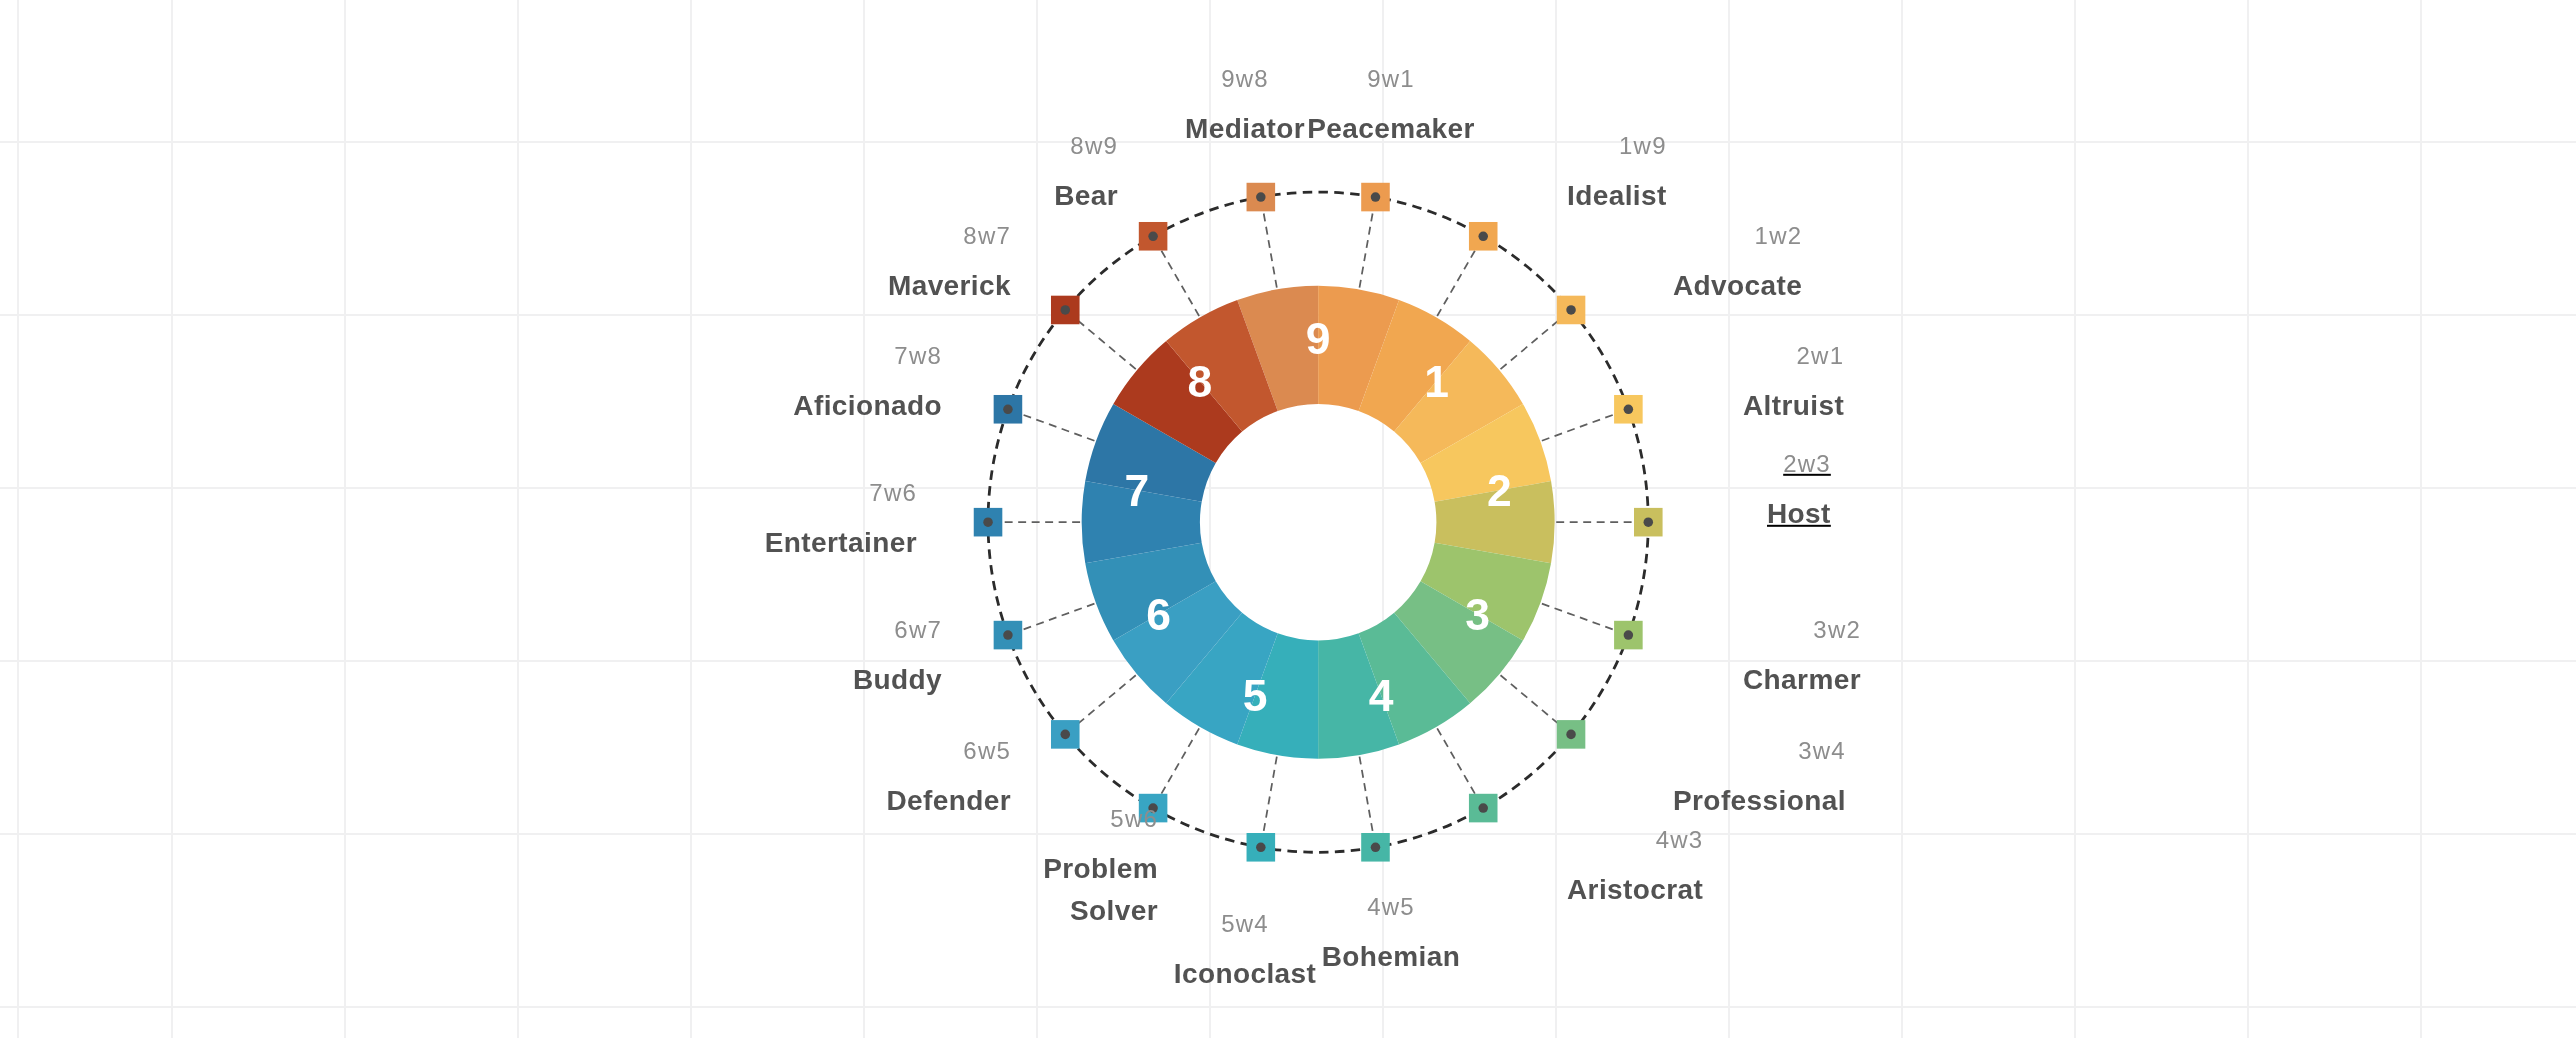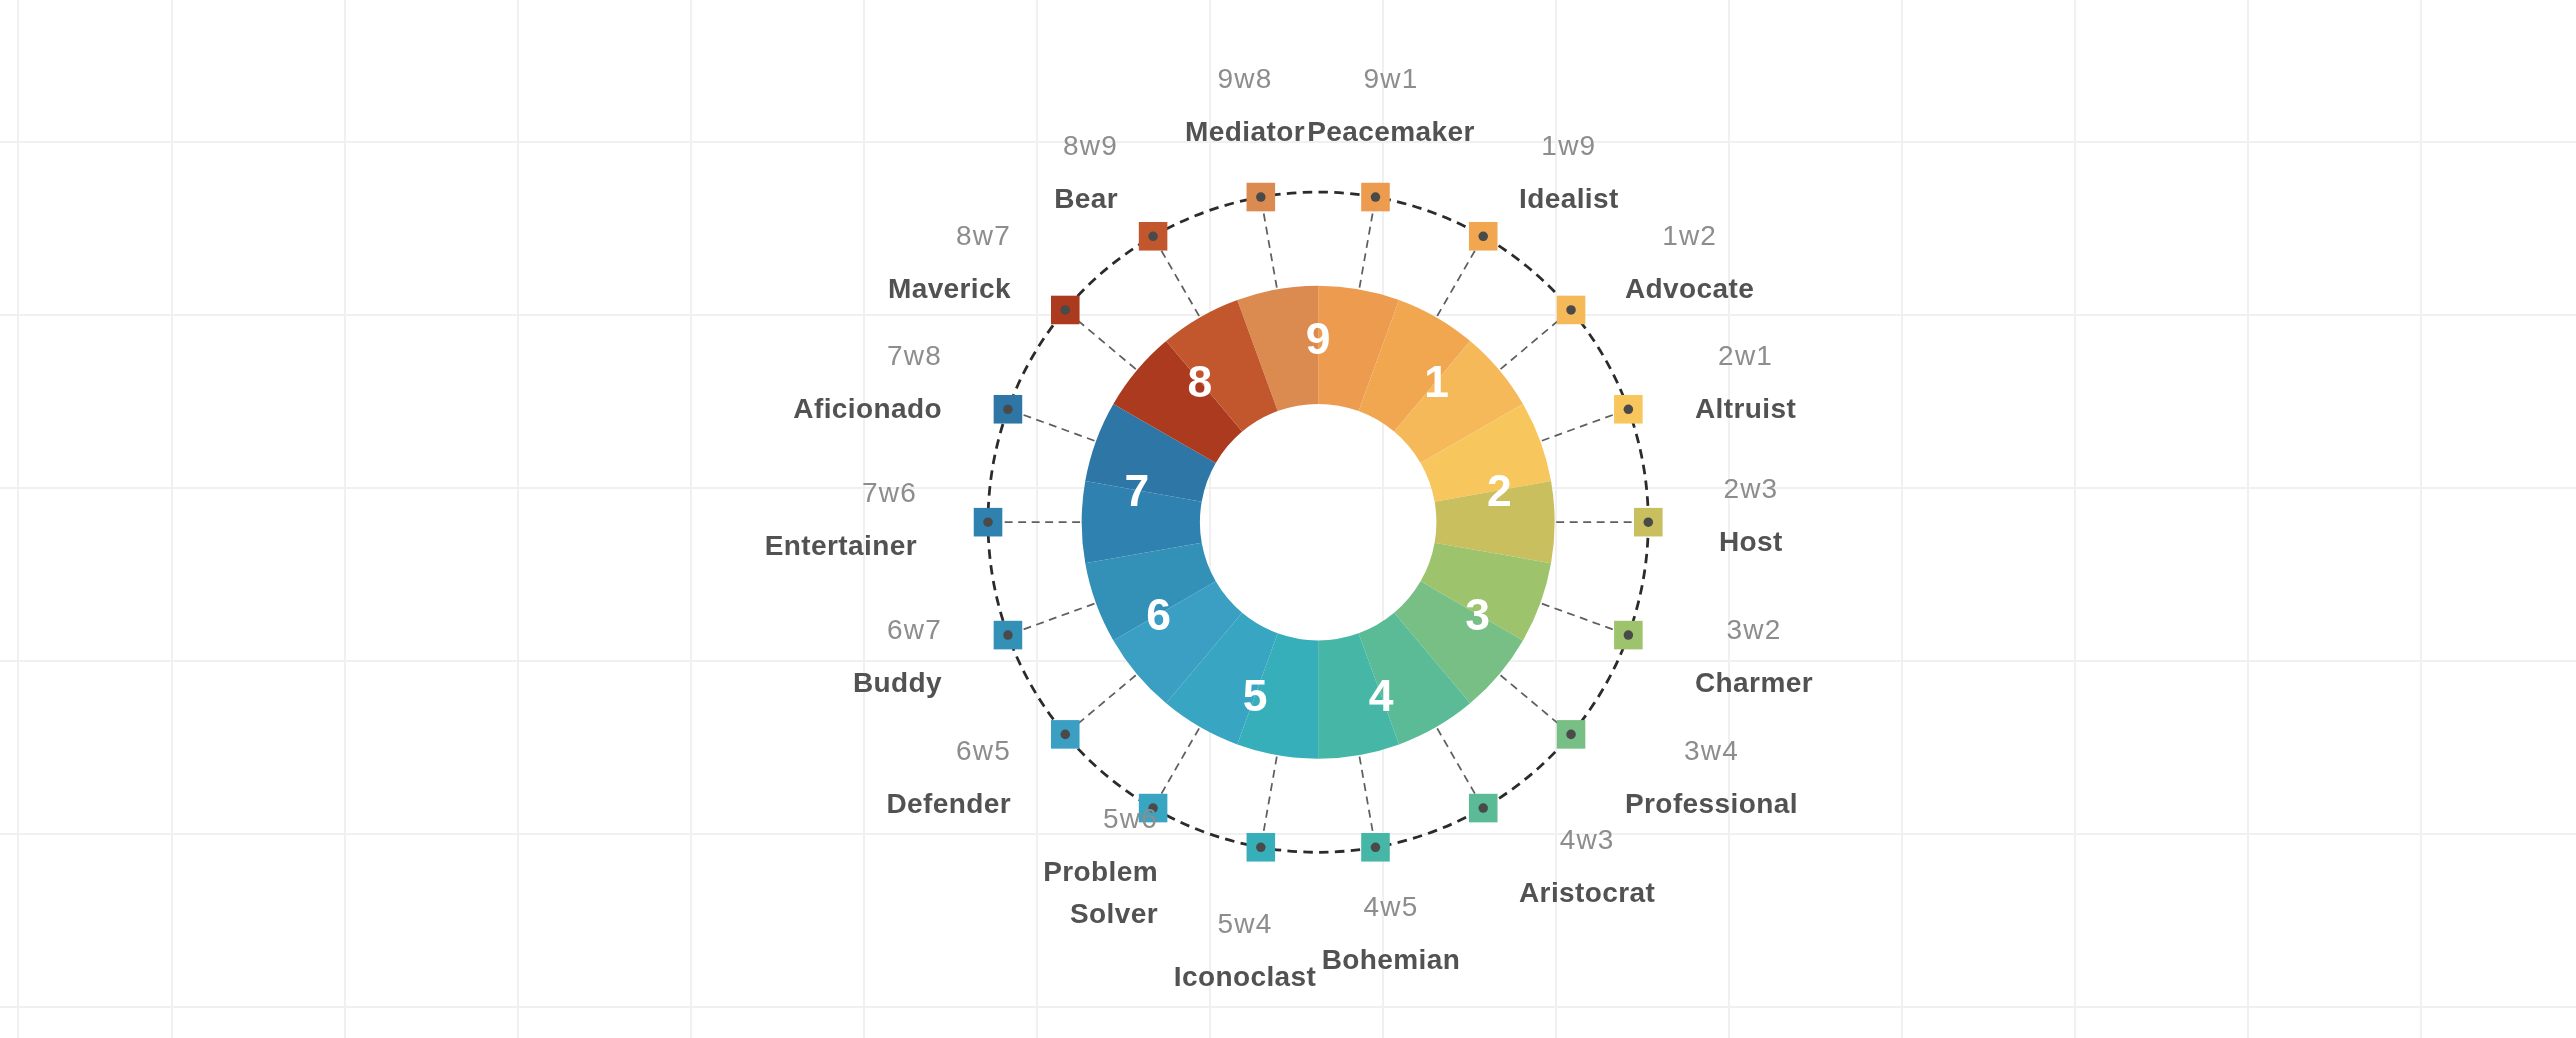--- a/index.html
+++ b/index.html
@@ -11,24 +11,24 @@
     background-image:
       repeating-linear-gradient(to right,#f0f0f1 0px,#f0f0f1 2px,transparent 2px,transparent 173px),
       repeating-linear-gradient(to bottom,#f0f0f1 0px,#f0f0f1 2px,transparent 2px,transparent 173px);
     background-position:171px 0px, 0px 141px;
     font-family:"Liberation Sans","DejaVu Sans",sans-serif;
   }
   .wheel-svg{position:absolute;left:0;top:0;}
   .labels-layer{position:absolute;left:0;top:0;width:100%;height:100%;pointer-events:none;}
   .wing-label{position:absolute;white-space:nowrap;}
   .wing-label.align-center{transform:translate(-50%,-50%);text-align:center;}
-  .wing-label.align-left{transform:translate(0,-50%);text-align:center;}
+  .wing-label.align-left{transform:translate(0,-50%);text-align:right;margin-left:48px;}
   .wing-label.align-right{transform:translate(-100%,-50%);text-align:right;}
   .wing-code{
-    font-size:28px;color:#8d8d8d;font-weight:400;letter-spacing:1.2px;line-height:1.1;
+    font-size:24px;color:#8d8d8d;font-weight:400;letter-spacing:1.2px;line-height:1.1;
   }
   .wing-name{
     font-size:28px;color:#525252;font-weight:700;letter-spacing:0.4px;
     margin-top:16px;line-height:1.5;white-space:pre-line;
   }
   .type-number{
     font-family:"Liberation Sans","DejaVu Sans",sans-serif;
     font-weight:700;
   }
 </style>
@@ -134,21 +134,21 @@
         <div class="wing-name">Idealist</div>
       </div>
       <div class="wing-label align-left" style="left: 1625px; top: 265px;">
         <div class="wing-code">1w2</div>
         <div class="wing-name">Advocate</div>
       </div>
       <div class="wing-label align-left" style="left: 1695px; top: 385px;">
         <div class="wing-code">2w1</div>
         <div class="wing-name">Altruist</div>
       </div>
-      <div class="wing-label align-left" style="left: 1719px; top: 518px;">
+      <div class="wing-label align-left" style="left: 1719px; top: 493px; text-decoration: underline;">
         <div class="wing-code">2w3</div>
         <div class="wing-name">Host</div>
       </div>
       <div class="wing-label align-left" style="left: 1695px; top: 659px;">
         <div class="wing-code">3w2</div>
         <div class="wing-name">Charmer</div>
       </div>
       <div class="wing-label align-left" style="left: 1625px; top: 780px;">
         <div class="wing-code">3w4</div>
         <div class="wing-name">Professional</div>

